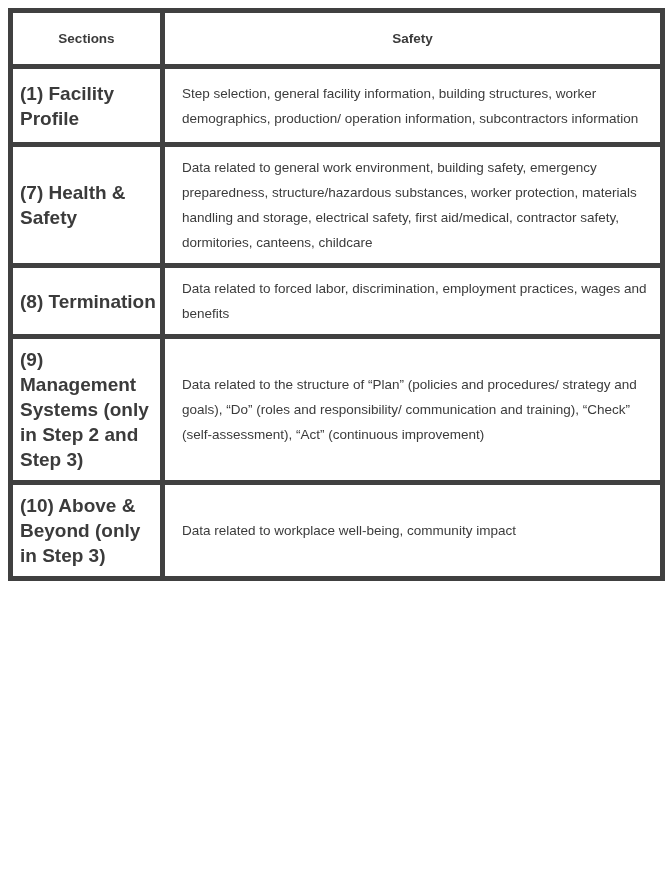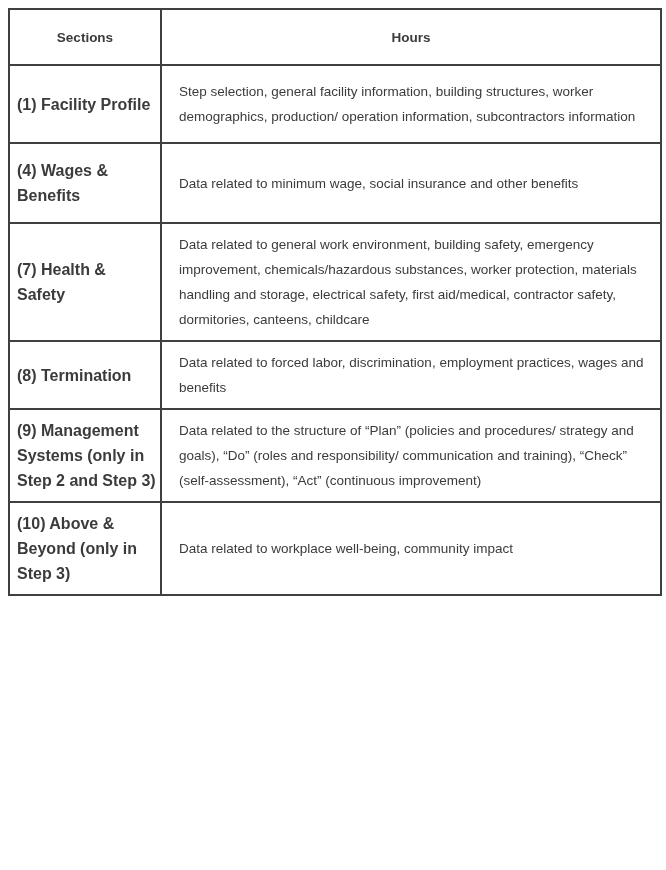--- a/index.html
+++ b/index.html
@@ -15,36 +15,36 @@
     box-sizing: border-box;
     padding: 8px 6px 8px 8px;
   }
   table.data-table {
     border-collapse: collapse;
     width: 652px;
     table-layout: fixed;
   }
   .data-table th,
   .data-table td {
-    border: 2px solid #404040;
+    border: 5px solid #404040;
     color: #3b3b3b;
     vertical-align: middle;
     box-sizing: border-box;
     overflow: hidden;
   }
   .data-table thead tr { height: 56px; }
   .data-table th {
     font-size: 13.5px;
     font-weight: bold;
     text-align: center;
     padding: 4px;
   }
   .data-table td.section-cell {
     font-weight: bold;
-    font-size: 16px;
+    font-size: 19px;
     line-height: 25px;
     padding: 8px 2px 8px 7px;
     text-align: left;
   }
   .data-table td.topic-cell {
     font-weight: normal;
     font-size: 13.5px;
     line-height: 25px;
     padding: 8px 10px 8px 17px;
     text-align: left;
@@ -65,35 +65,31 @@
 <body>
 
 <table class="data-table">
   <colgroup>
     <col style="width:152px">
     <col style="width:500px">
   </colgroup>
   <thead>
     <tr>
       <th>Sections</th>
-      <th>Hours</th>
+      <th>Safety</th>
     </tr>
   </thead>
   <tbody>
       <tr>
         <td class="section-cell">(1) Facility Profile</td>
         <td class="topic-cell">Step selection, general facility information, building structures, worker demographics, production/ operation information, subcontractors information</td>
       </tr>
       <tr>
-        <td class="section-cell">(4) Wages &amp; Benefits</td>
-        <td class="topic-cell">Data related to minimum wage, social insurance and other benefits</td>
-      </tr>
-      <tr>
         <td class="section-cell">(7) Health &amp; Safety</td>
-        <td class="topic-cell">Data related to general work environment, building safety, emergency improvement, chemicals/hazardous substances, worker protection, materials handling and storage, electrical safety, first aid/medical, contractor safety, dormitories, canteens, childcare</td>
+        <td class="topic-cell">Data related to general work environment, building safety, emergency preparedness, structure/hazardous substances, worker protection, materials handling and storage, electrical safety, first aid/medical, contractor safety, dormitories, canteens, childcare</td>
       </tr>
       <tr>
         <td class="section-cell">(8) Termination</td>
         <td class="topic-cell">Data related to forced labor, discrimination, employment practices, wages and benefits</td>
       </tr>
       <tr>
         <td class="section-cell">(9) Management Systems (only in Step 2 and Step 3)</td>
         <td class="topic-cell">Data related to the structure of “Plan” (policies and procedures/ strategy and goals), “Do” (roles and responsibility/ communication and training), “Check” (self-assessment), “Act” (continuous improvement)</td>
       </tr>
       <tr>

